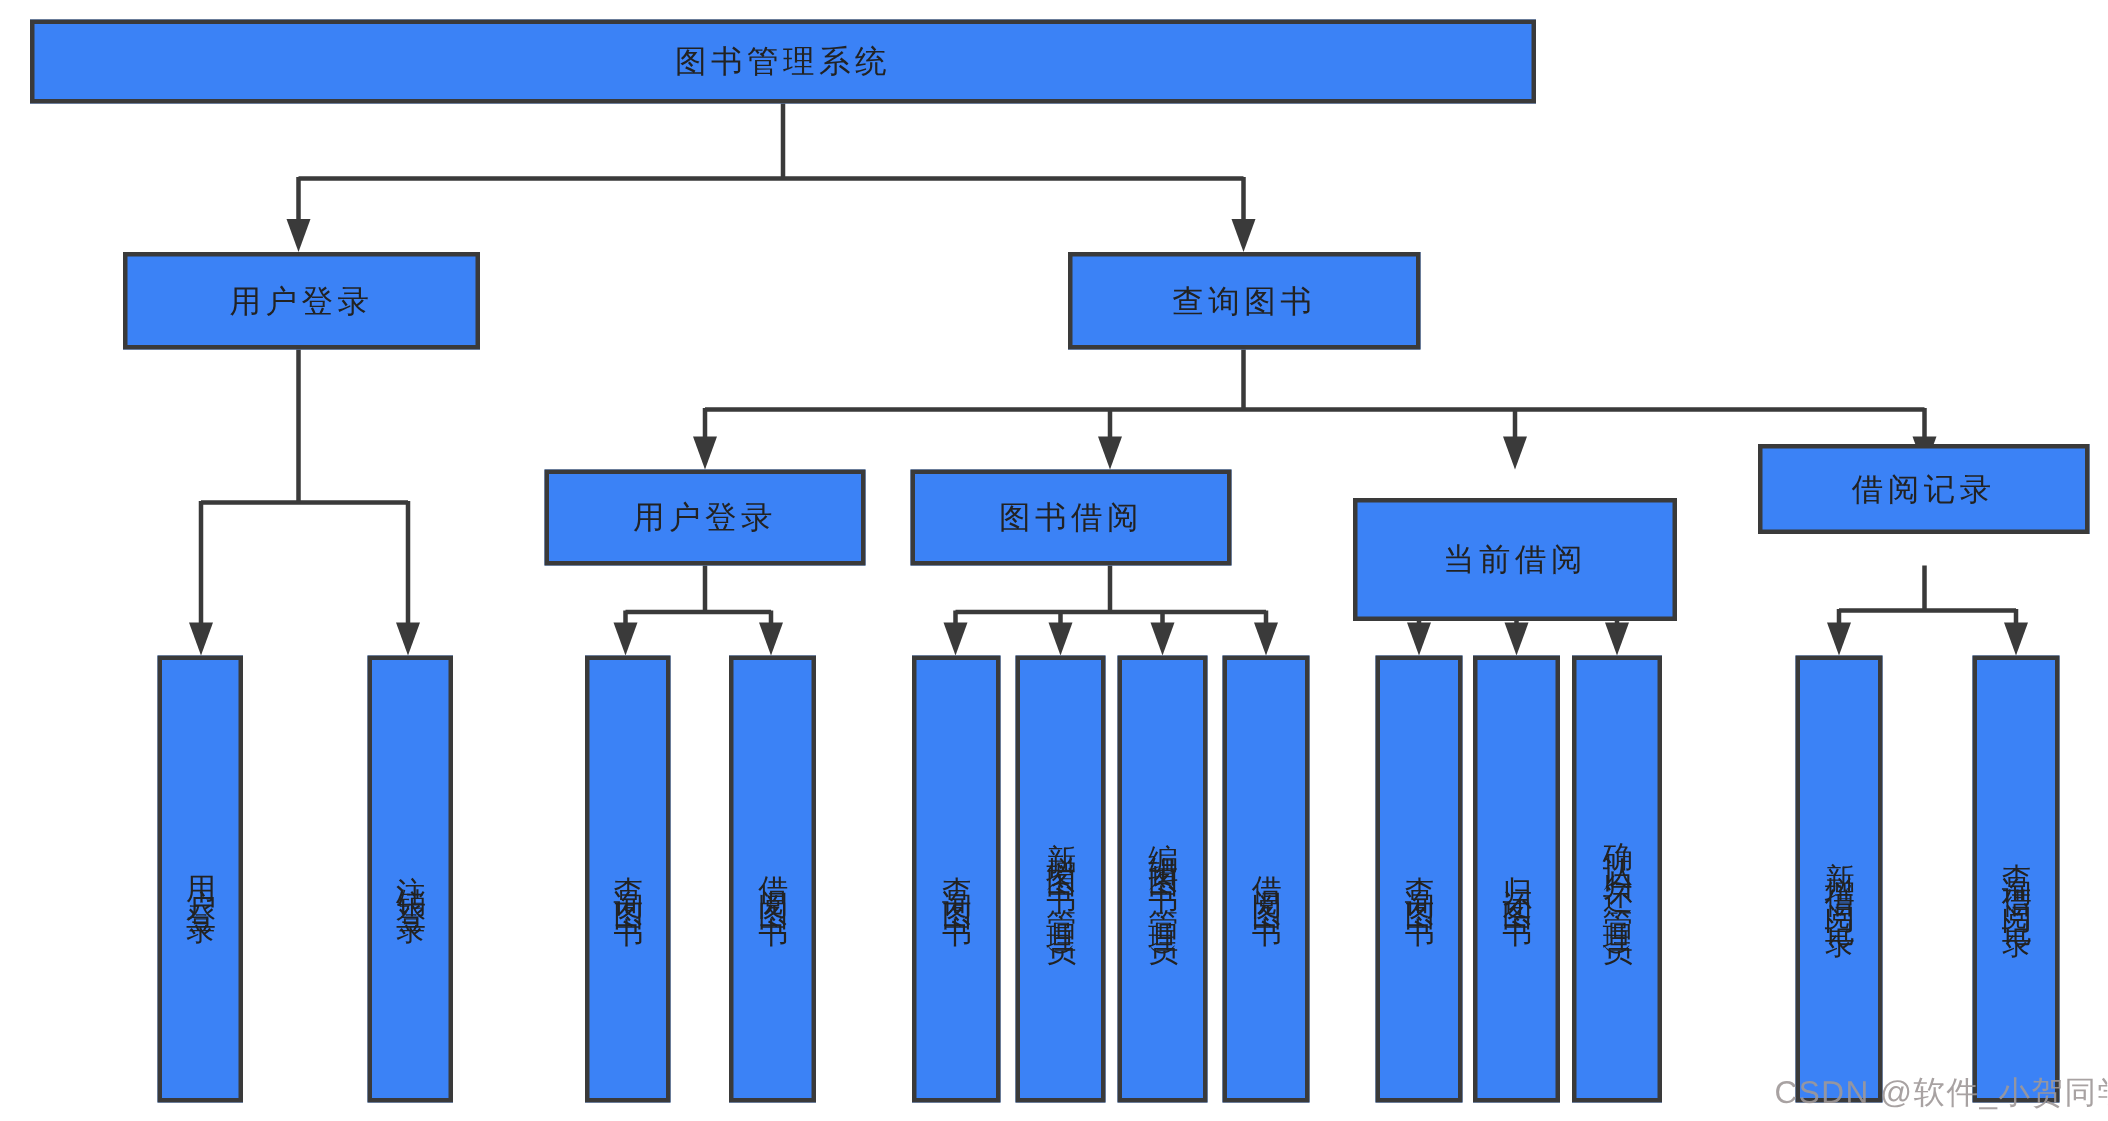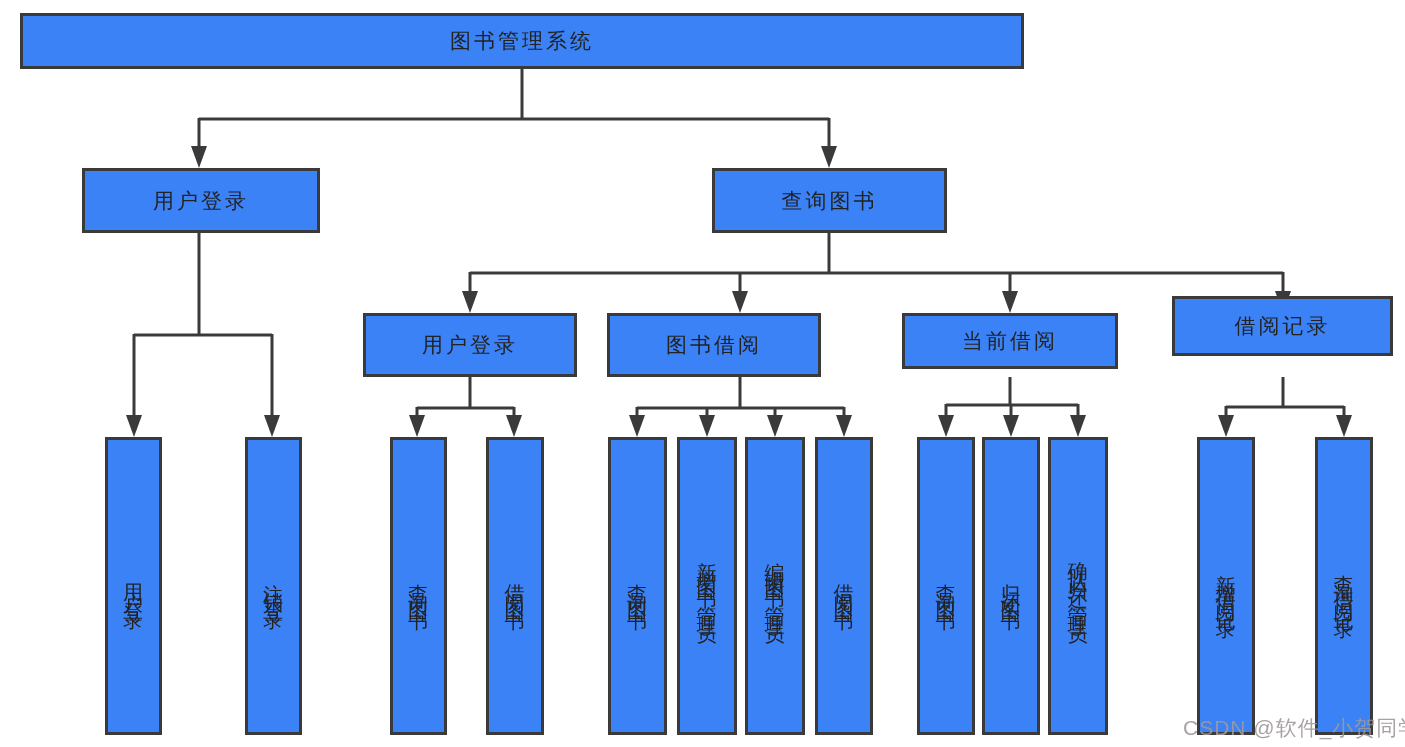--- a/index.html
+++ b/index.html
@@ -116,21 +116,21 @@
   <div class="node h" style="left:712px;top:168px;width:235px;height:65px">
     <span>查询图书</span>
   </div>
 
   <div class="node h" style="left:363px;top:313px;width:214px;height:64px">
     <span>用户登录</span>
   </div>
   <div class="node h" style="left:607px;top:313px;width:214px;height:64px">
     <span>图书借阅</span>
   </div>
-  <div class="node h" style="left:902px;top:313px;width:216px;height:56px">
+  <div class="node h" style="left:902px;top:332px;width:216px;height:82px">
     <span>当前借阅</span>
   </div>
   <div class="node h" style="left:1172px;top:296px;width:221px;height:60px">
     <span>借阅记录</span>
   </div>
 
   <div class="node leaf" style="left:105px;top:437px;width:57px;height:298px">
     <span class="v">用户登录</span>
   </div>
   <div class="node leaf" style="left:245px;top:437px;width:57px;height:298px">

